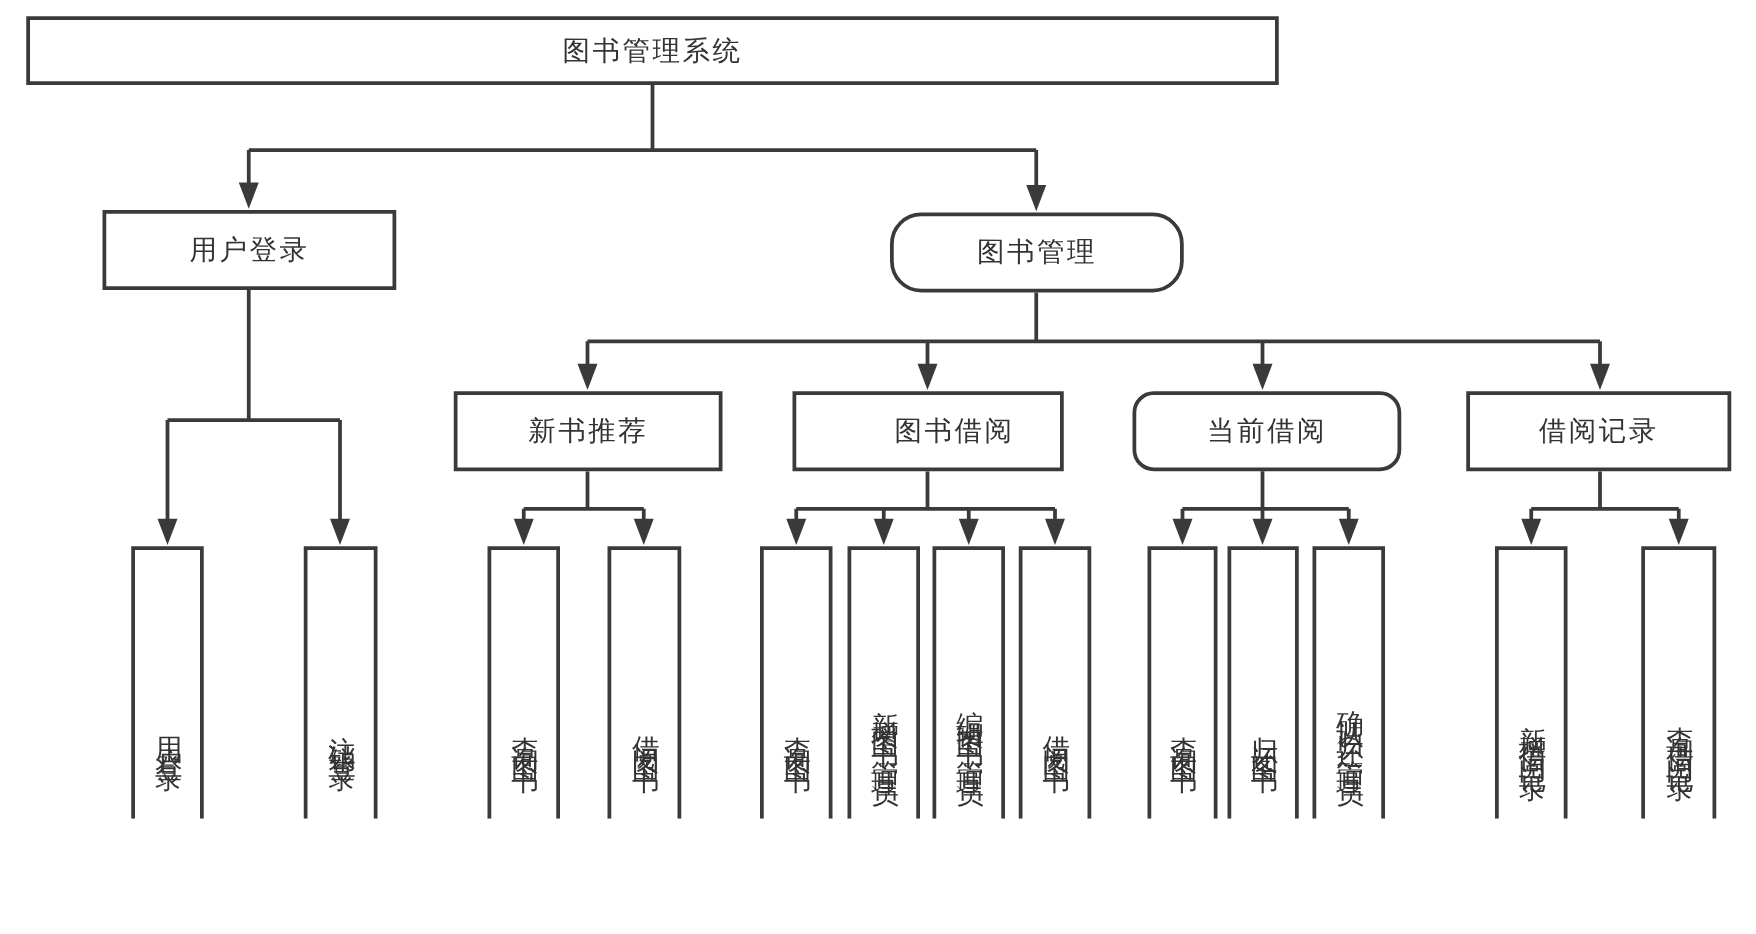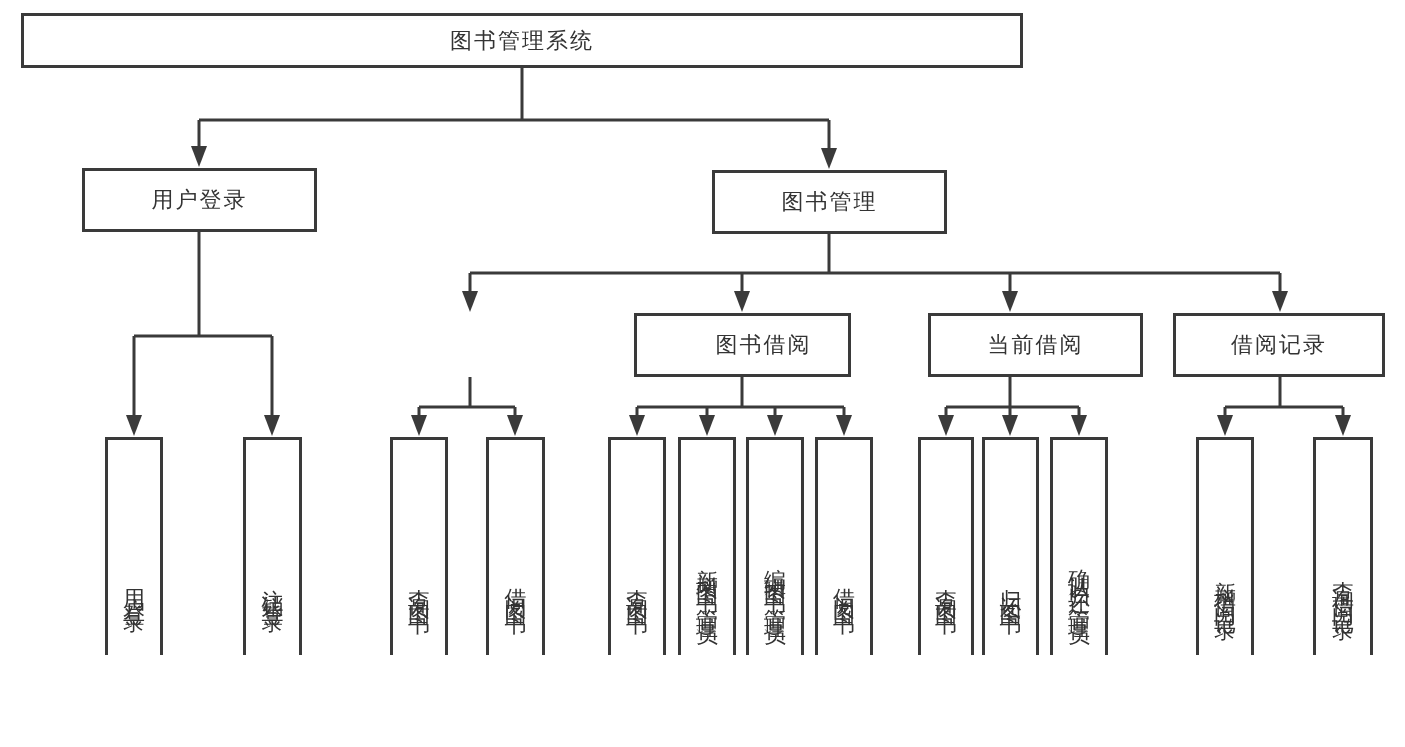--- a/index.html
+++ b/index.html
@@ -43,24 +43,24 @@
   }
   .node.v .vtxt {
     writing-mode: vertical-rl;
     text-orientation: mixed;
     letter-spacing: 8px;
     line-height: 1;
   }
   
   .n-root { left: 21px;  top: 13px;  width: 1002px; height: 55px; }
   .n-l2a  { left: 82px;  top: 168px; width: 235px;  height: 64px; }
-  .n-l2b  { left: 712px; top: 170px; width: 235px;  height: 64px; }
+  .n-l2b  { left: 712px; top: 170px; width: 235px;  height: 64px; border-radius: 25px; }
   .n-l3a  { left: 363px; top: 313px; width: 215px;  height: 64px; }
   .n-l3b  { left: 634px; top: 313px; width: 217px;  height: 64px; padding-left: 42px; }
-  .n-l3c  { left: 928px; top: 313px; width: 215px;  height: 64px; }
+  .n-l3c  { left: 906px; top: 313px; width: 215px;  height: 64px; border-radius: 17px; }
   .n-l3d  { left: 1173px;top: 313px; width: 212px;  height: 64px; }
   
   .n-a1 { left: 105px;  top: 437px; width: 58px; height: 299px; }
   .n-a2 { left: 243px;  top: 437px; width: 59px; height: 299px; }
   .n-b1 { left: 390px;  top: 437px; width: 58px; height: 299px; }
   .n-b2 { left: 486px;  top: 437px; width: 59px; height: 299px; }
   .n-c1 { left: 608px;  top: 437px; width: 58px; height: 299px; }
   .n-c2 { left: 678px;  top: 437px; width: 58px; height: 299px; }
   .n-c3 { left: 746px;  top: 437px; width: 58px; height: 299px; }
   .n-c4 { left: 815px;  top: 437px; width: 58px; height: 299px; }
@@ -136,20 +136,23 @@
     <span>图书管理系统</span>
   </div>
 
   <div class="node h n-l2a">
     <span>用户登录</span>
   </div>
   <div class="node h n-l2b">
     <span>图书管理</span>
   </div>
 
+  <div class="node h n-l3a">
+    <span>新书推荐</span>
+  </div>
   <div class="node h n-l3b">
     <span>图书借阅</span>
   </div>
   <div class="node h n-l3c">
     <span>当前借阅</span>
   </div>
   <div class="node h n-l3d">
     <span>借阅记录</span>
   </div>
 

